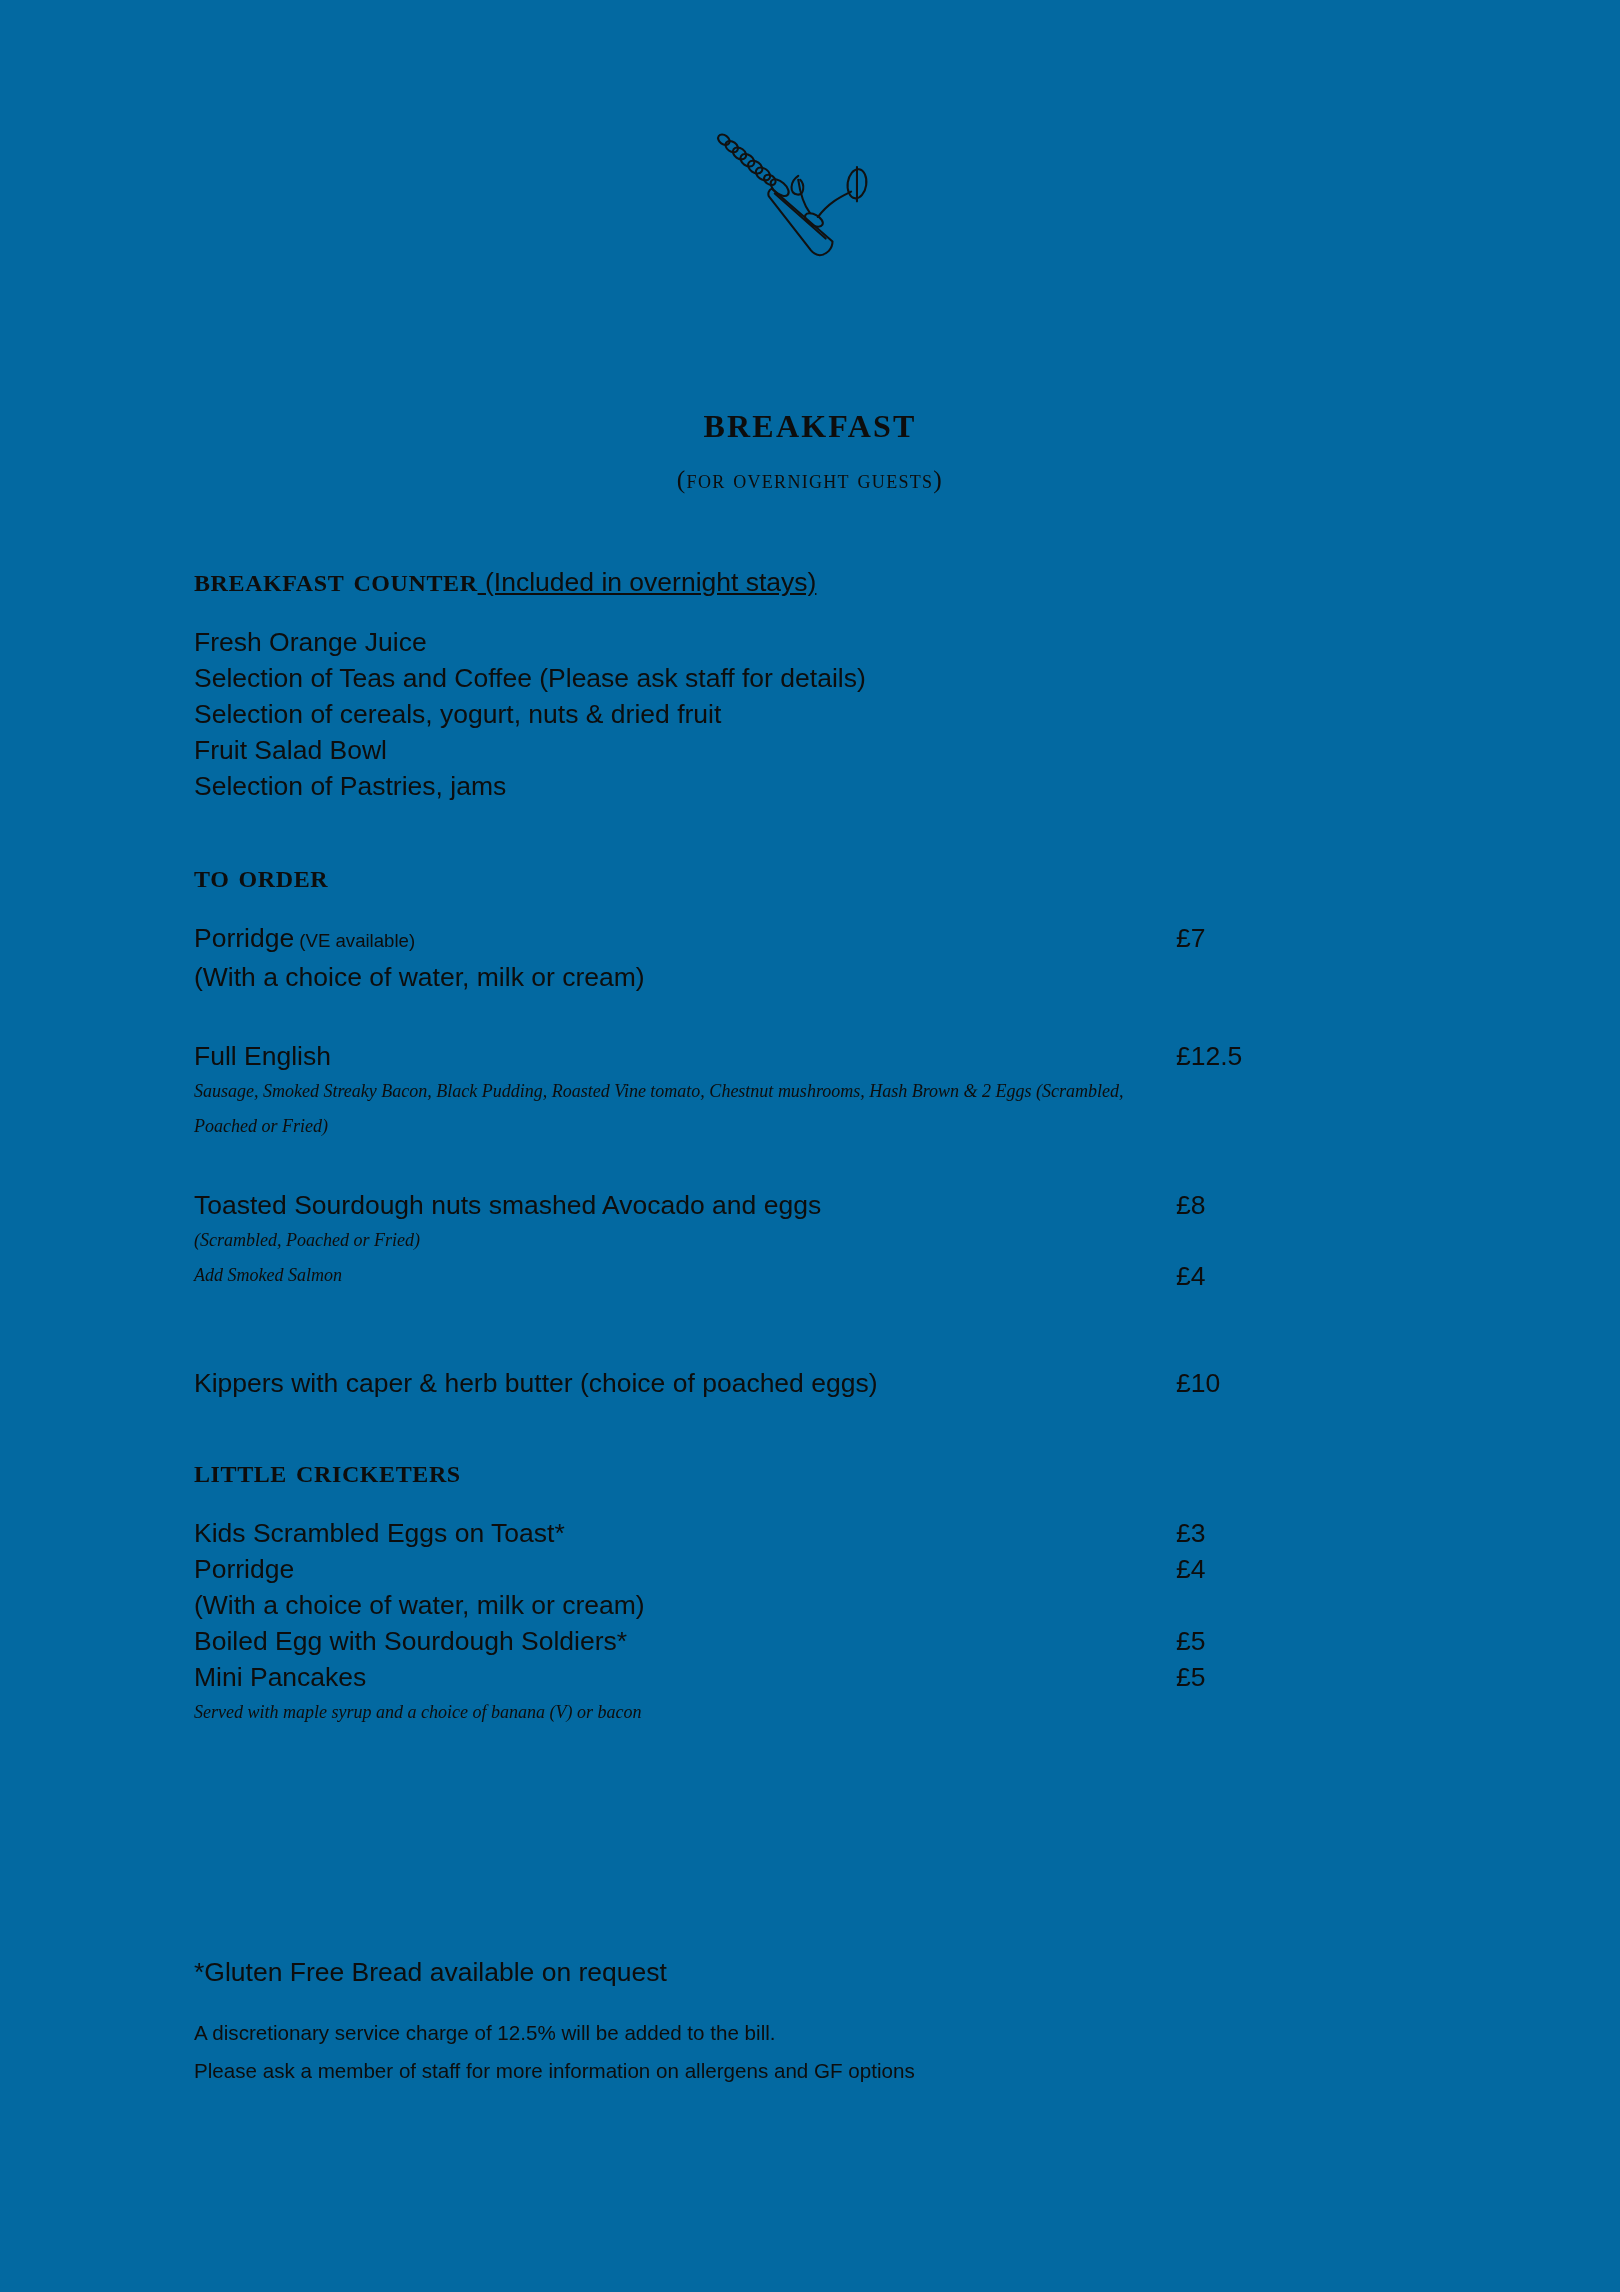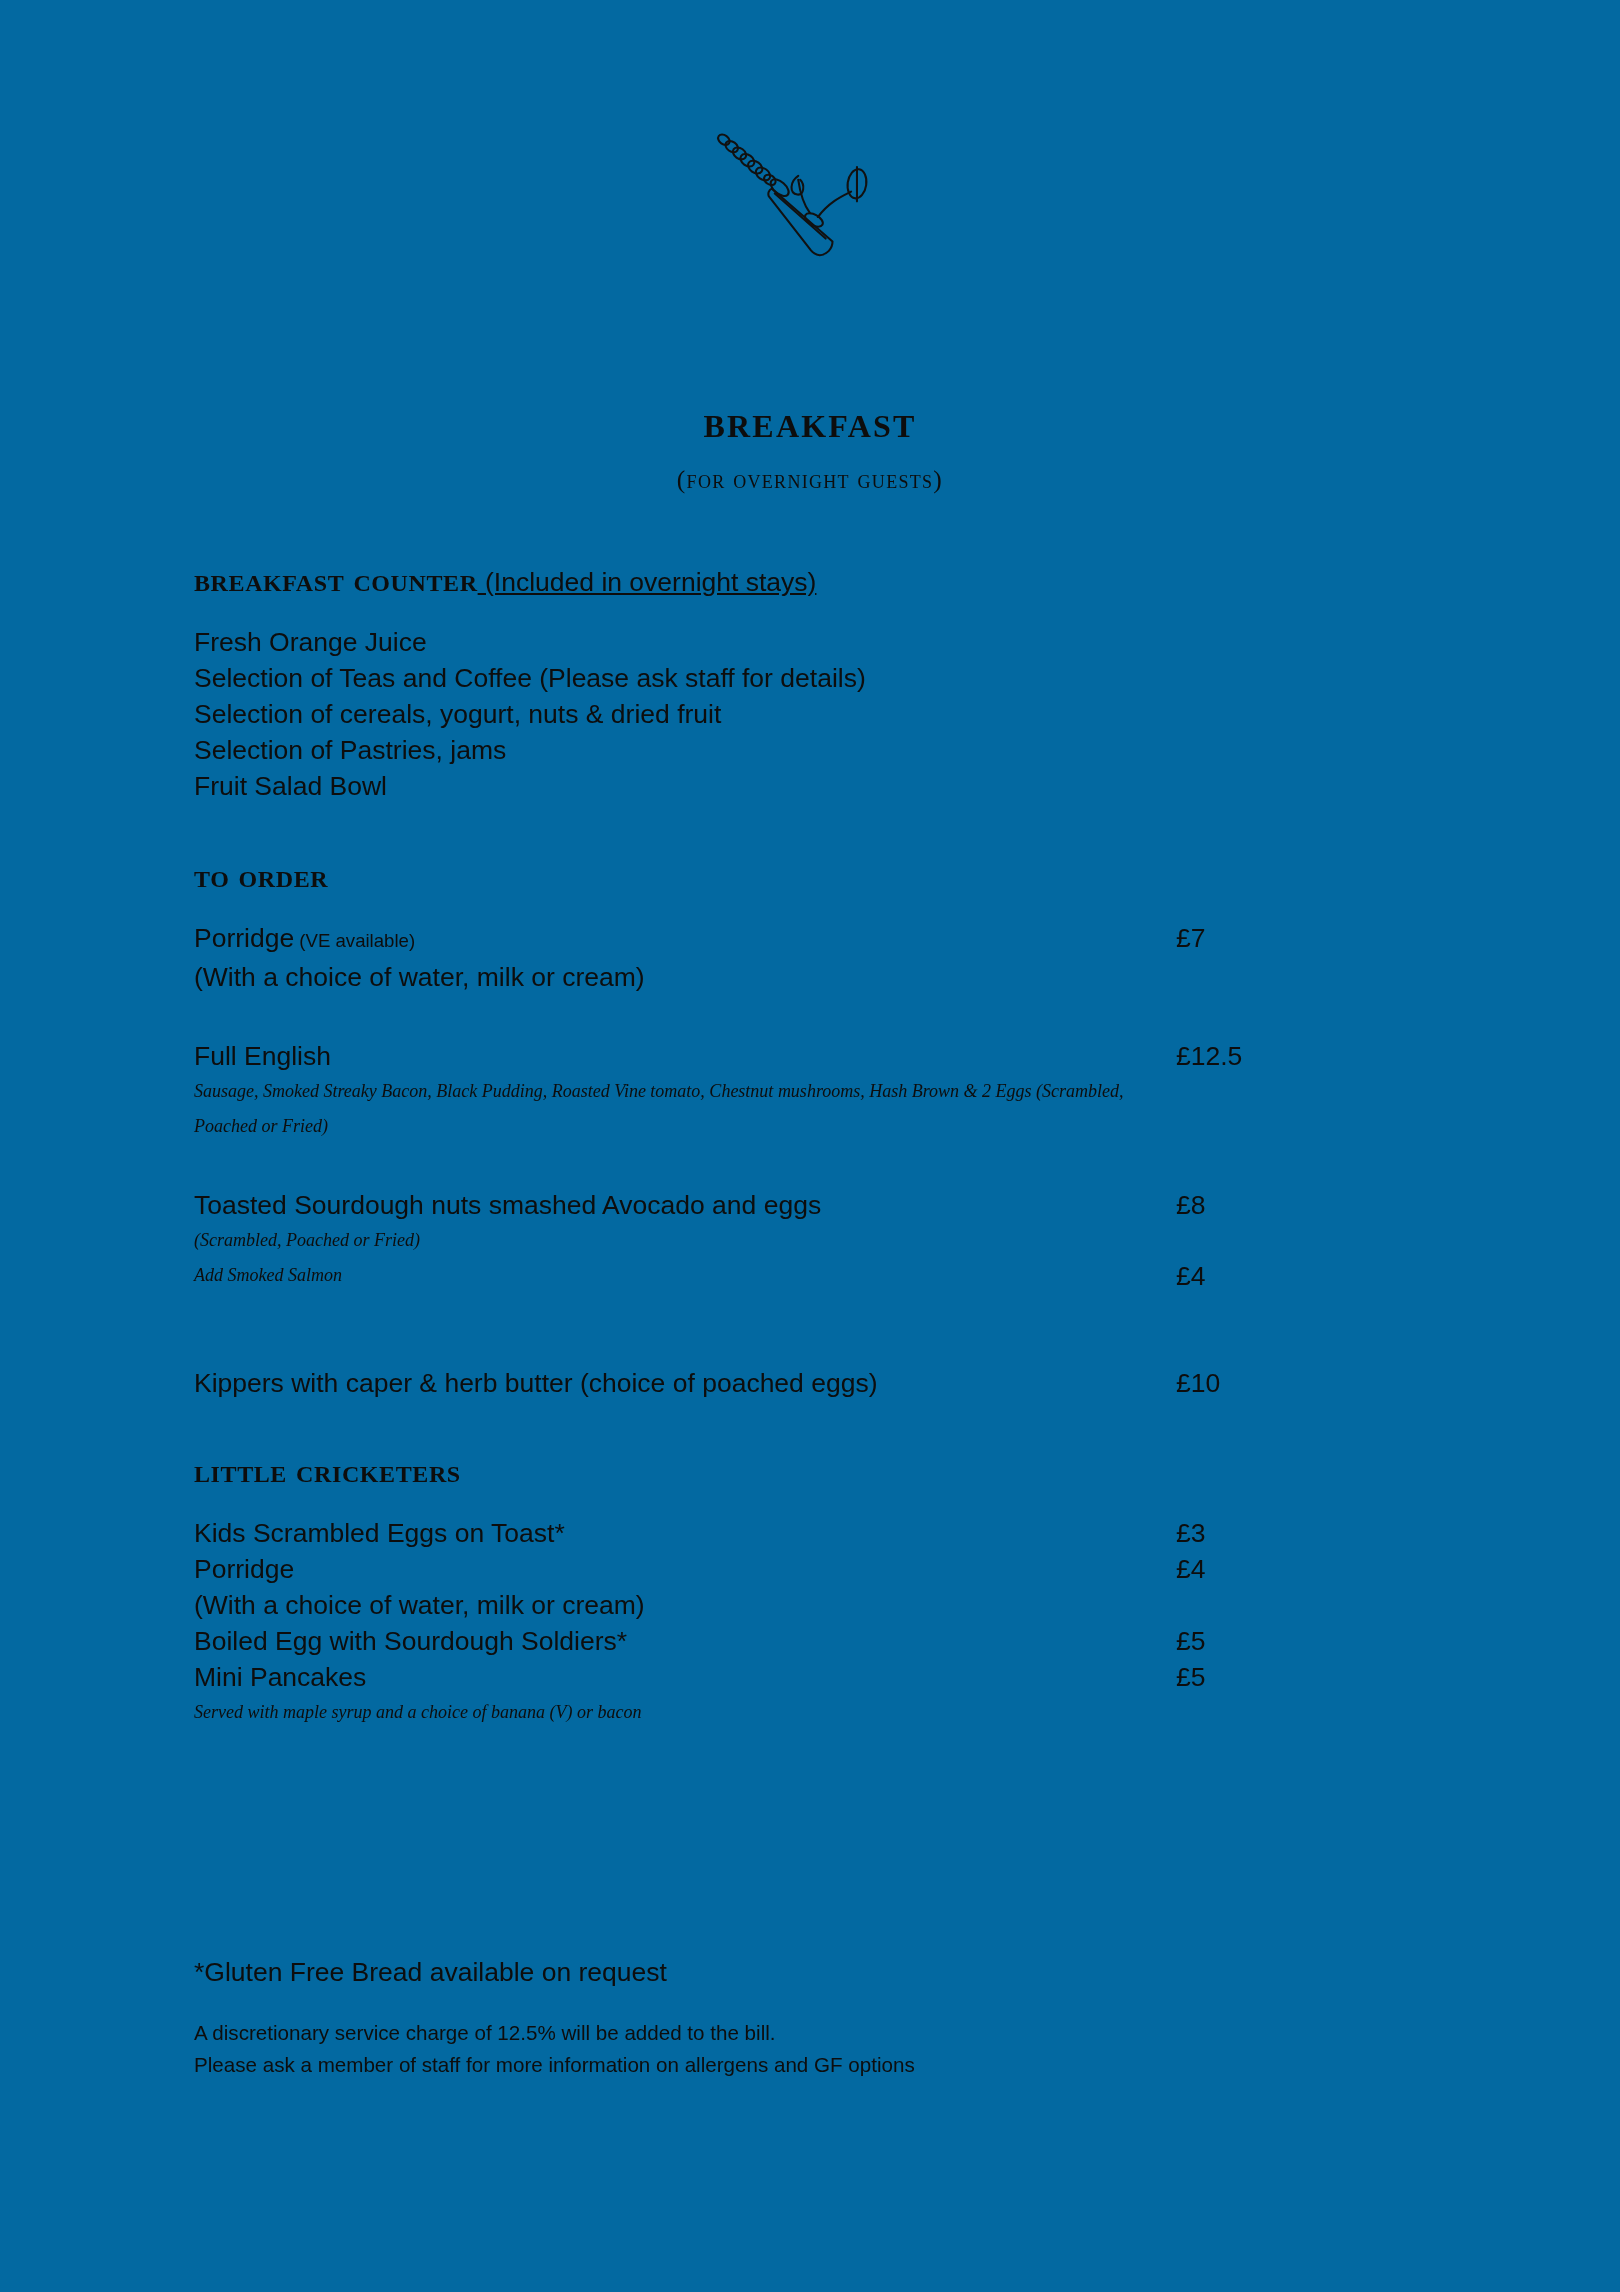--- a/index.html
+++ b/index.html
@@ -196,22 +196,22 @@
   <div class="content">
 
     <div class="section-head">
       <span>Breakfast Counter</span><span class="note"> (Included in overnight stays)</span>
     </div>
 
     <div class="list">
       <div class="line">Fresh Orange Juice</div>
       <div class="line">Selection of Teas and Coffee (Please ask staff for details)</div>
       <div class="line">Selection of cereals, yogurt, nuts &amp; dried fruit</div>
+      <div class="line">Fruit Salad Bowl</div>
       <div class="line">Selection of Pastries, jams</div>
-      <div class="line">Fruit Salad Bowl</div>
     </div>
 
     <div class="section-head head-to-order">
       <span>To order</span>
     </div>
 
     <div class="list">
 
       <div class="row">
         <span class="name">Porridge</span><span class="name small"> (VE available)</span>
@@ -273,17 +273,17 @@
         <span class="price">£5</span>
       </div>
       <div class="desc">Served with maple syrup and a choice of banana (V) or bacon</div>
     </div>
 
   </div>
 
   <div class="footer">
     <div class="gf">*Gluten Free Bread available on request</div>
     <div class="fine">A discretionary service charge of 12.5% will be added to the bill.</div>
-    <div class="fine" style="margin-top:2px">Please ask a member of staff for more information on allergens and GF options</div>
+    <div class="fine" style="margin-top:8px">Please ask a member of staff for more information on allergens and GF options</div>
   </div>
 
 </div>
 
 
 </body></html>

